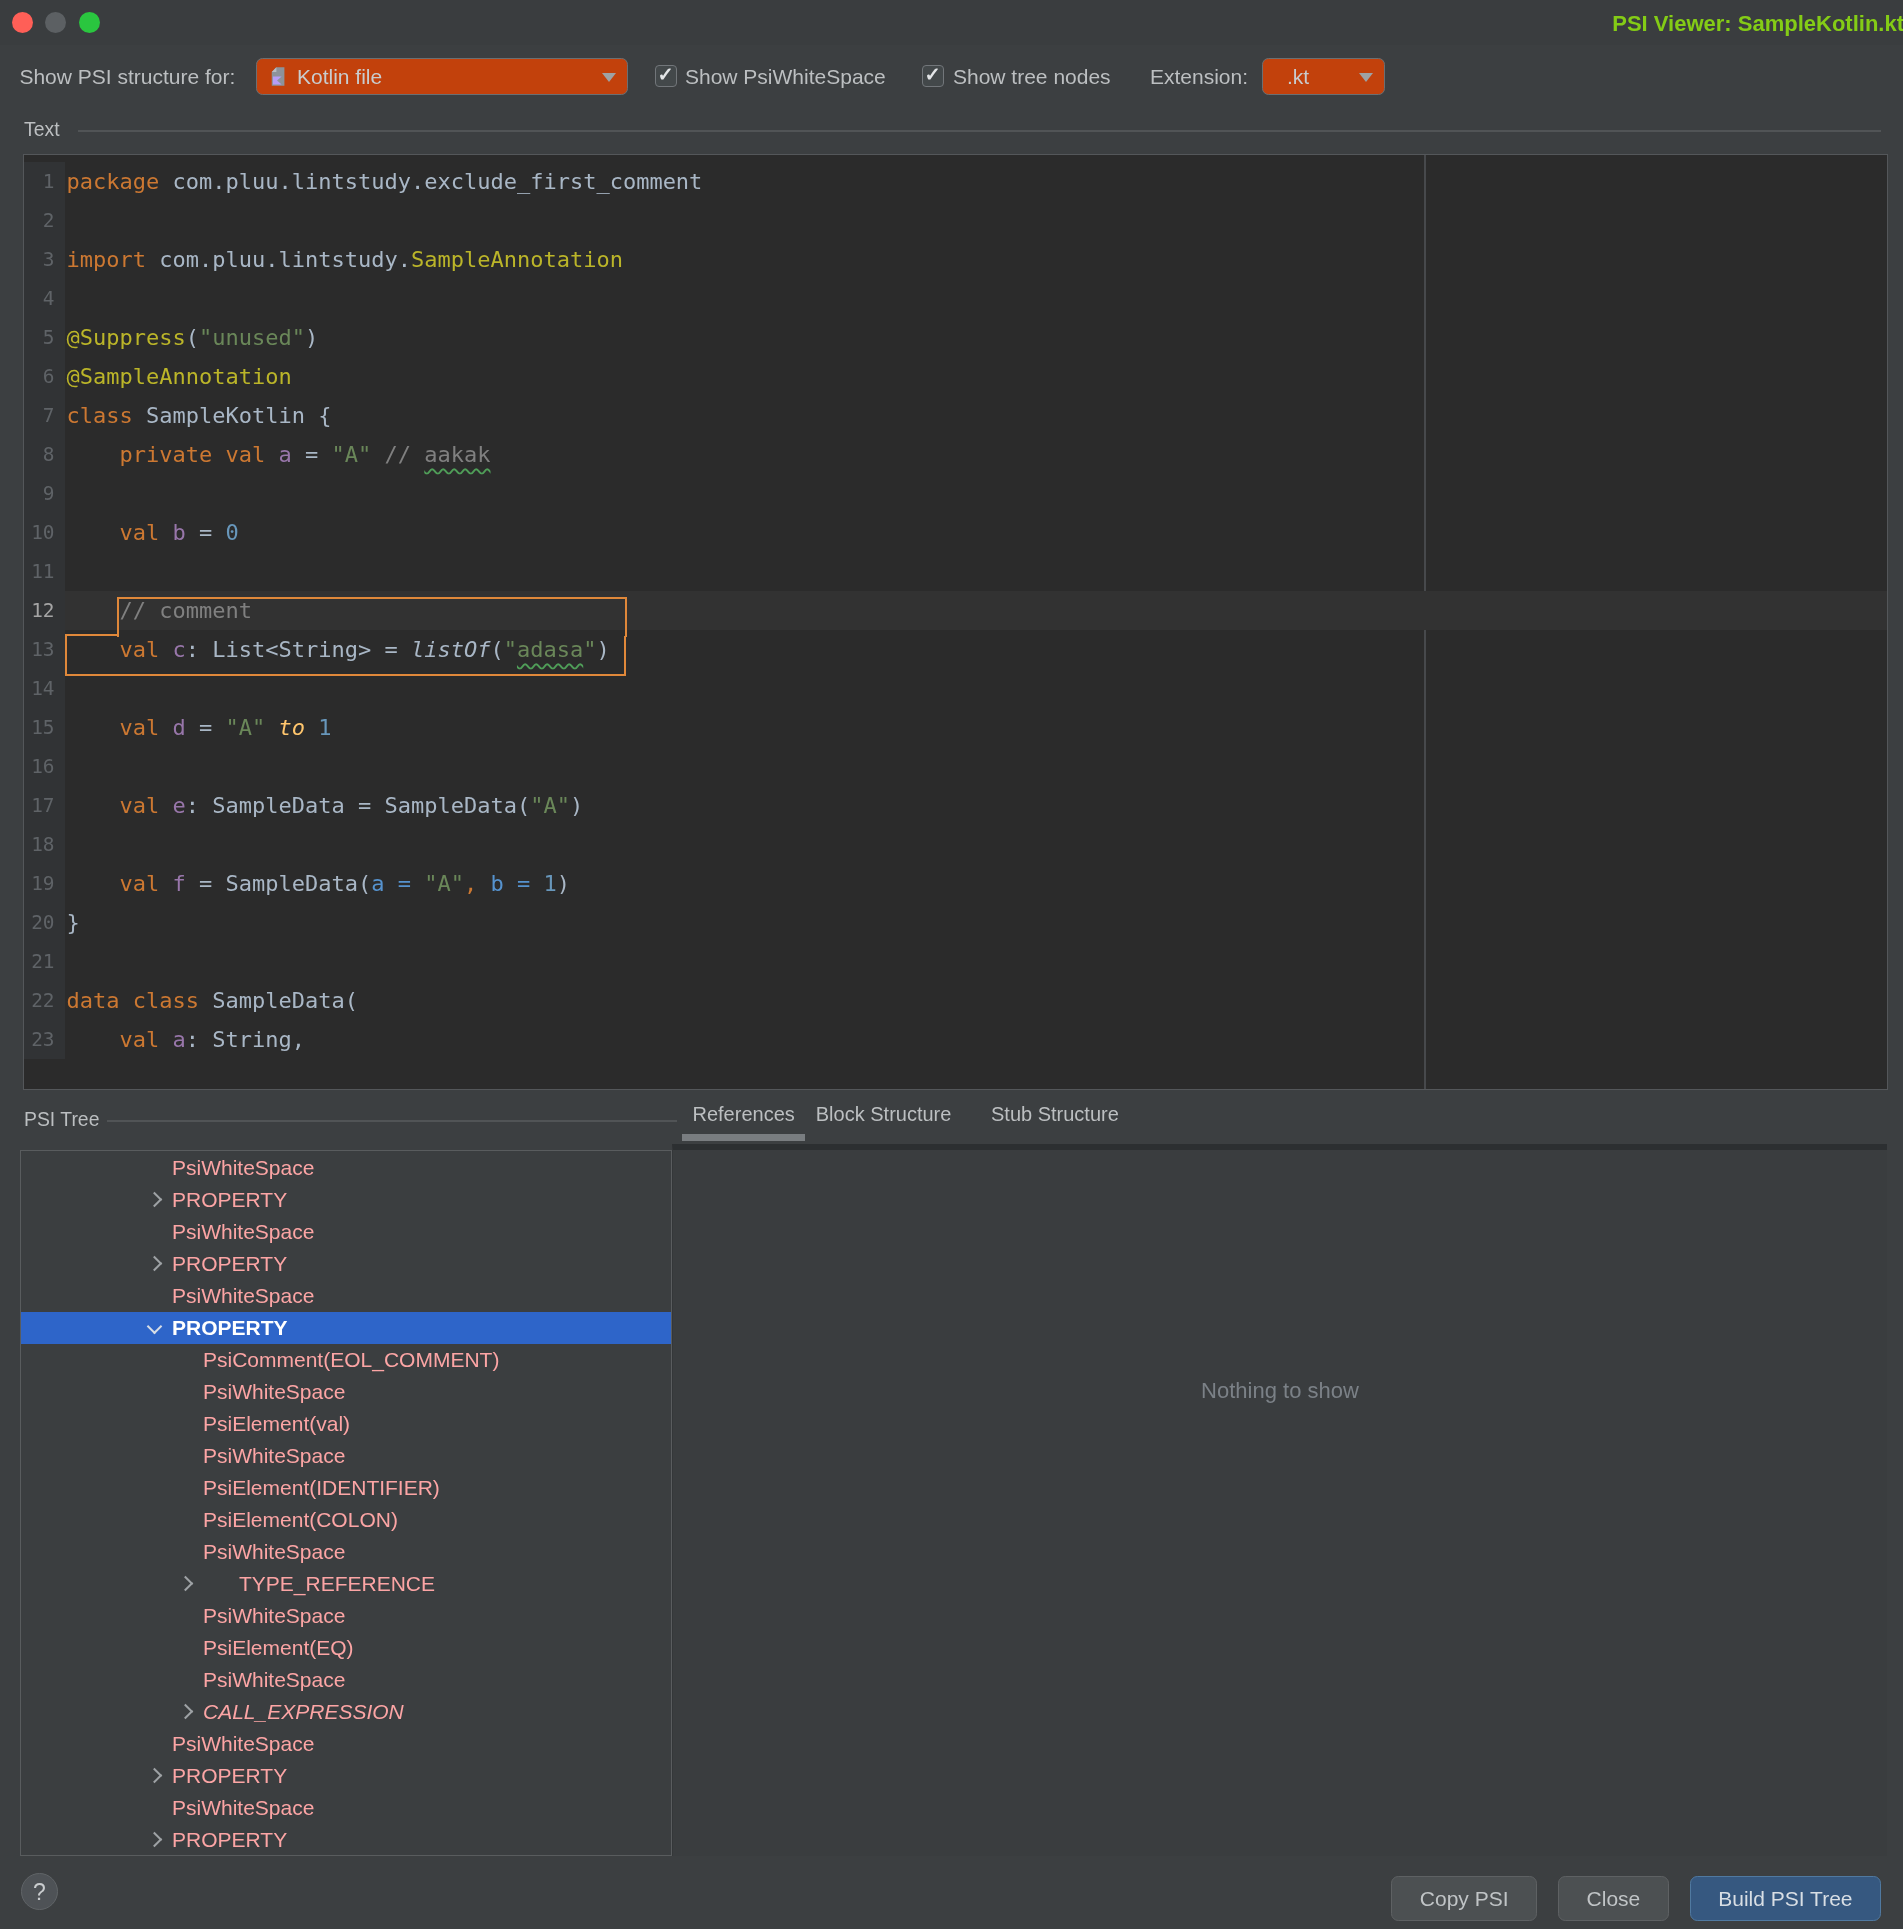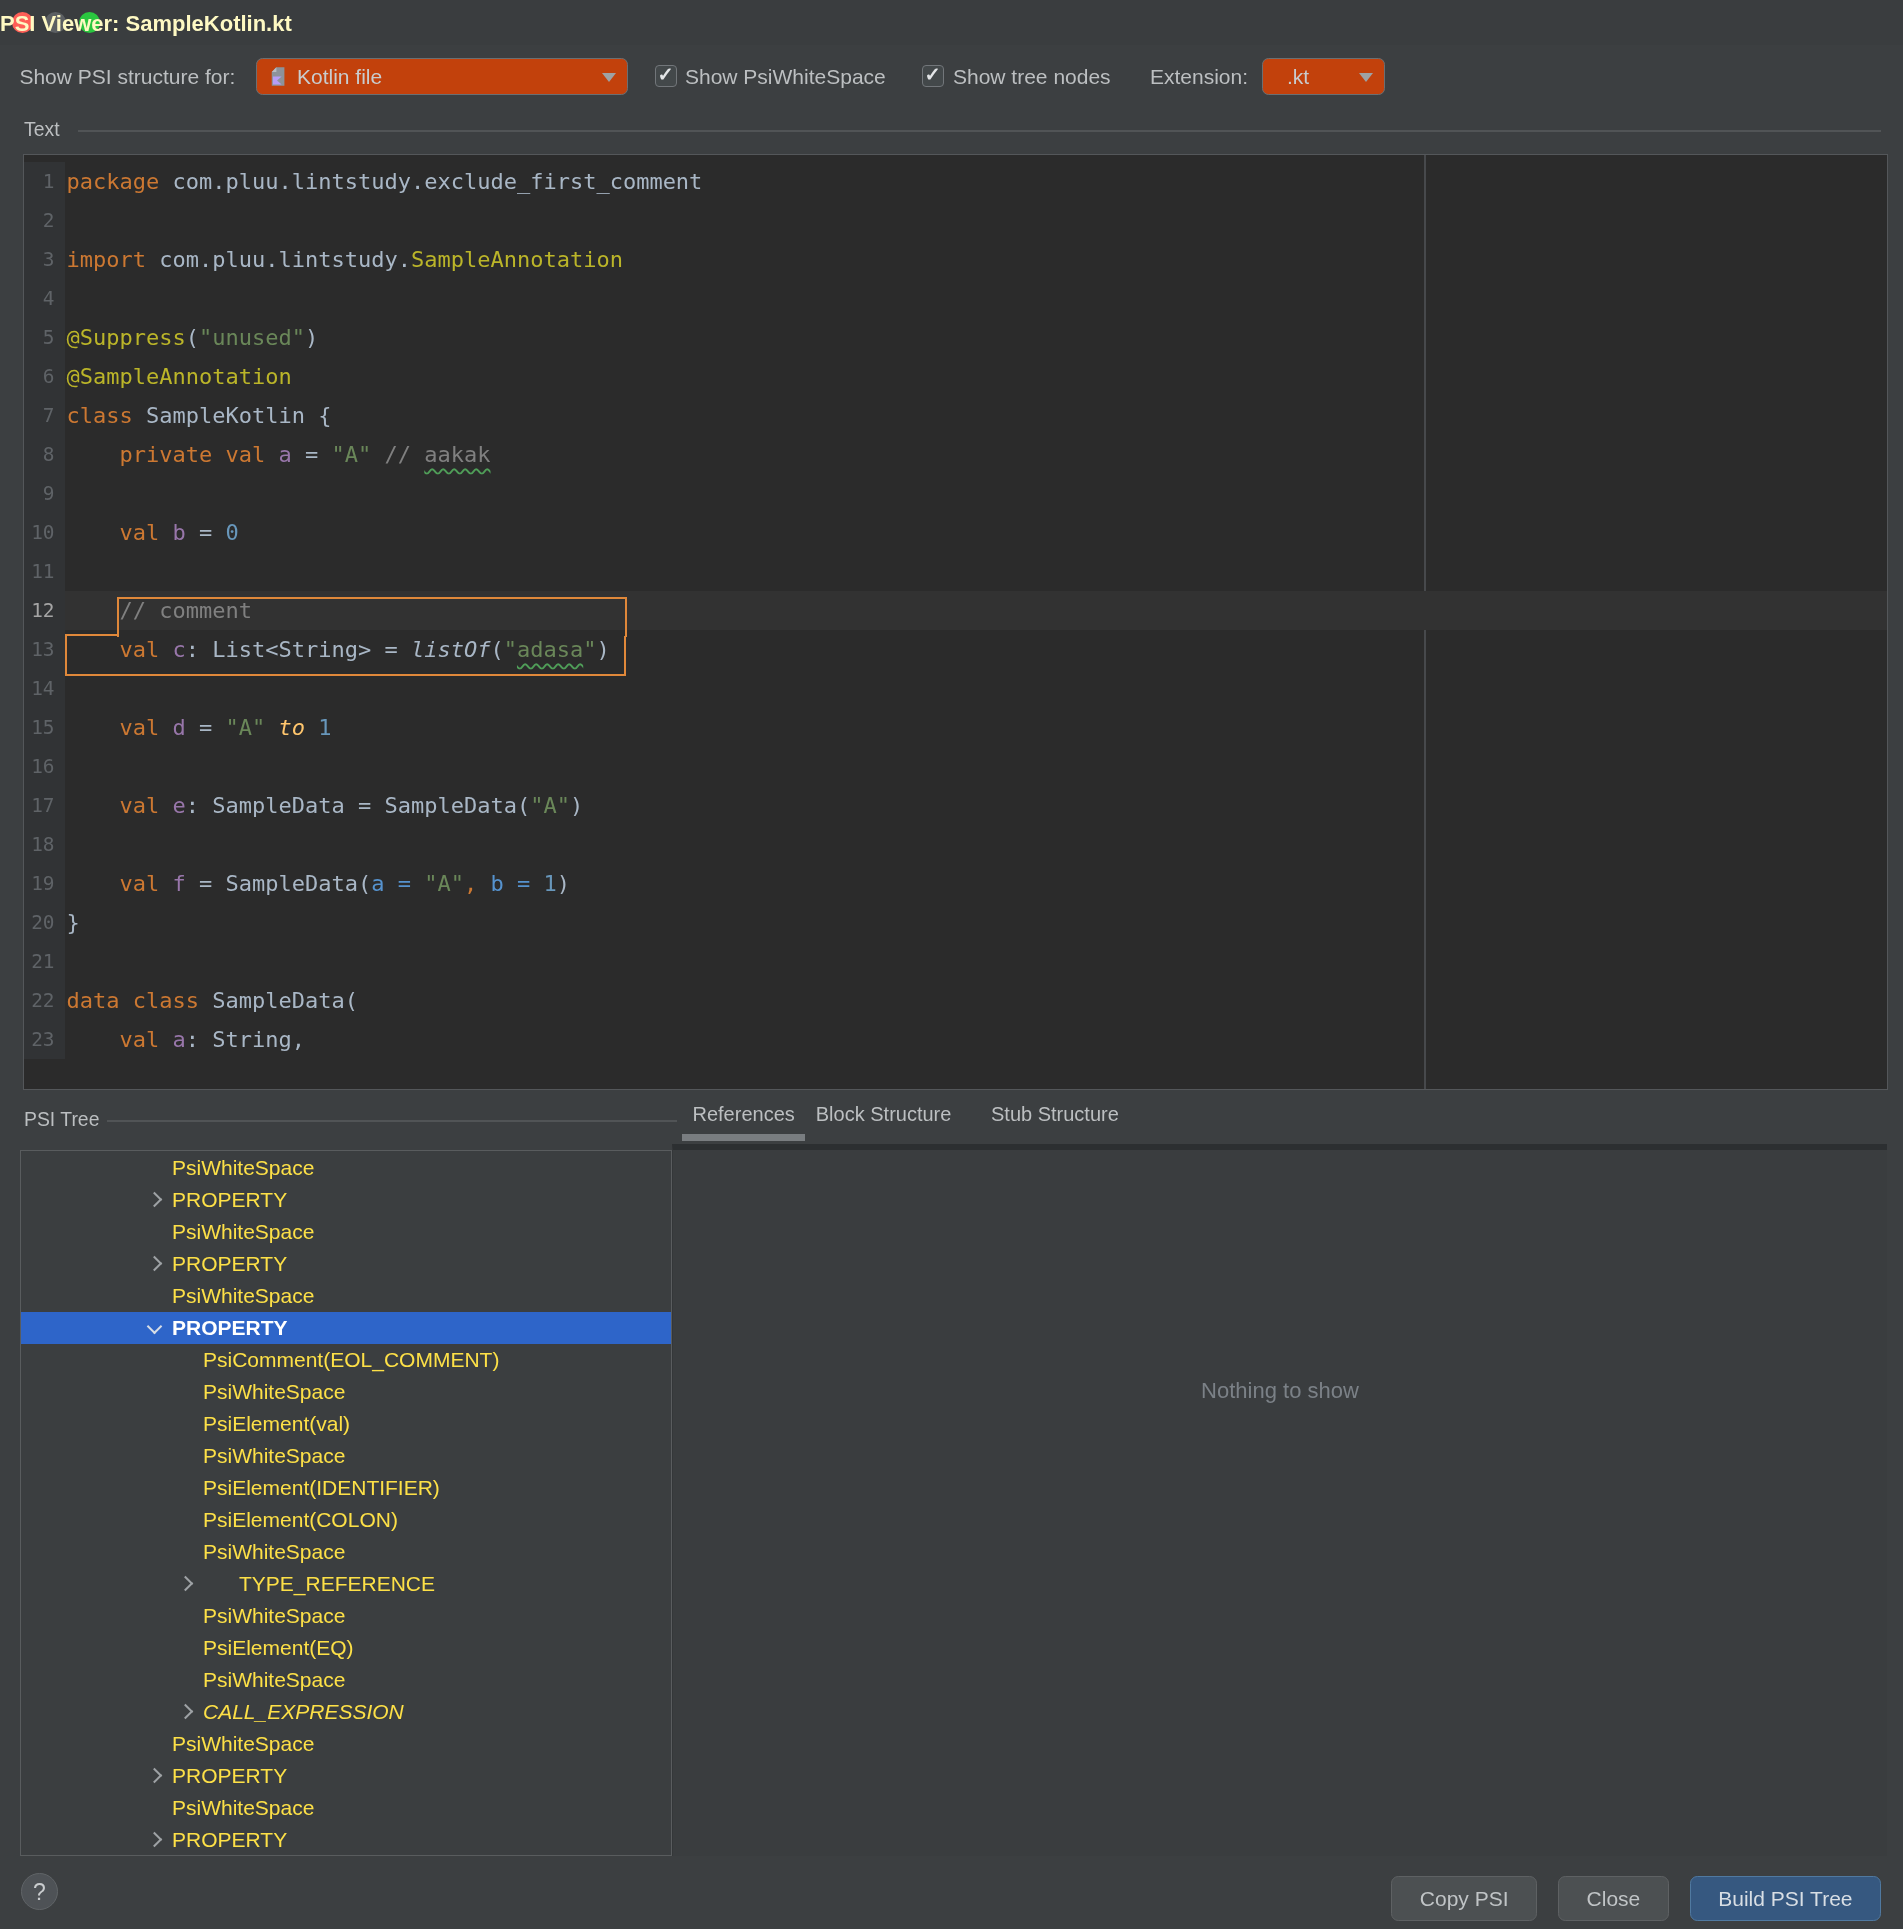--- a/index.html
+++ b/index.html
@@ -8,21 +8,21 @@
     background:#3c3f41;color:#bbbec0;
     font-family:"Liberation Sans",sans-serif;
   }
   
   .titlebar{position:absolute;left:0;top:0;width:100%;height:45px;background:#3a3d3f}
   .tl{position:absolute;top:12px;width:21px;height:21px;border-radius:50%}
   .tl-close{left:12px;background:#ff5f57}
   .tl-min{left:45px;background:#5c6063}
   .tl-zoom{left:79px;background:#2ac63f}
   .win-title{position:absolute;left:0;right:0;top:0;height:45px;line-height:47px;
-    text-align:left;font-weight:700;font-size:22px;color:#fef9c3}
+    text-align:right;font-weight:700;font-size:22px;color:#84cc16}
   
   .tb-label{position:absolute;top:58px;line-height:37px;font-size:21px;color:#bcbfc1;white-space:nowrap}
   #lbl-showfor{left:19.4px}
   #lbl-cb1{left:685px}
   #lbl-cb2{left:953px}
   #lbl-ext{left:1150px}
   .dd{position:absolute;top:58px;height:37px;background:#c2410c;border:1.6px solid #6b6f72;
     border-radius:6.5px;display:flex;align-items:center;box-sizing:border-box}
   #dd-filetype{left:256px;width:372px}
   #dd-ext{left:1262px;width:123px}
@@ -76,21 +76,21 @@
   .selStep{position:absolute;left:41px;top:479px;width:54px;height:2.4px;background:#e0883a}
   
   #tabs{position:absolute;left:682px;top:1095px;height:39px;display:flex}
   .tab{position:relative;padding:0 10.5px;font-size:20px;line-height:39px;color:#bcbfc1;
     background:none;border:none;font-family:inherit;cursor:default}
   .tab:nth-child(3){margin-left:18.6px}
   .tab.active::after{content:"";position:absolute;left:0;right:0;top:39px;height:7.3px;background:#797d80}
   
   #tree-panel{position:absolute;left:20px;top:1150px;width:652px;height:706px;background:#3b3e40;
     border:0.8px solid #595c5e;box-sizing:border-box;overflow:hidden;padding-top:0.8px}
-  .tree-row{display:flex;align-items:center;height:32px;font-size:21px;color:#fde047;white-space:nowrap}
+  .tree-row{display:flex;align-items:center;height:32px;font-size:21px;color:#fca5a5;white-space:nowrap}
   .tree-row.selected{background:#2e65c9;color:#ffffff;font-weight:700}
   .chev-box{width:36px;min-width:36px;display:flex;justify-content:center;align-items:center}
   .chev{display:inline-block;width:9px;height:9px;
     border-right:2.4px solid #9ea2a5;border-bottom:2.4px solid #9ea2a5}
   .chev.collapsed{transform:rotate(-45deg)}
   .chev.expanded{transform:rotate(45deg);margin-top:-3.2px}
   .tree-row.selected .chev{border-color:#d7dde6}
   
   #right-panel{position:absolute;left:672px;top:1144px;width:1215px;height:712px;background:#3a3d3f;
     border-top:6.5px solid #2c2f31;border-left:0.8px solid #343739;box-sizing:border-box}

